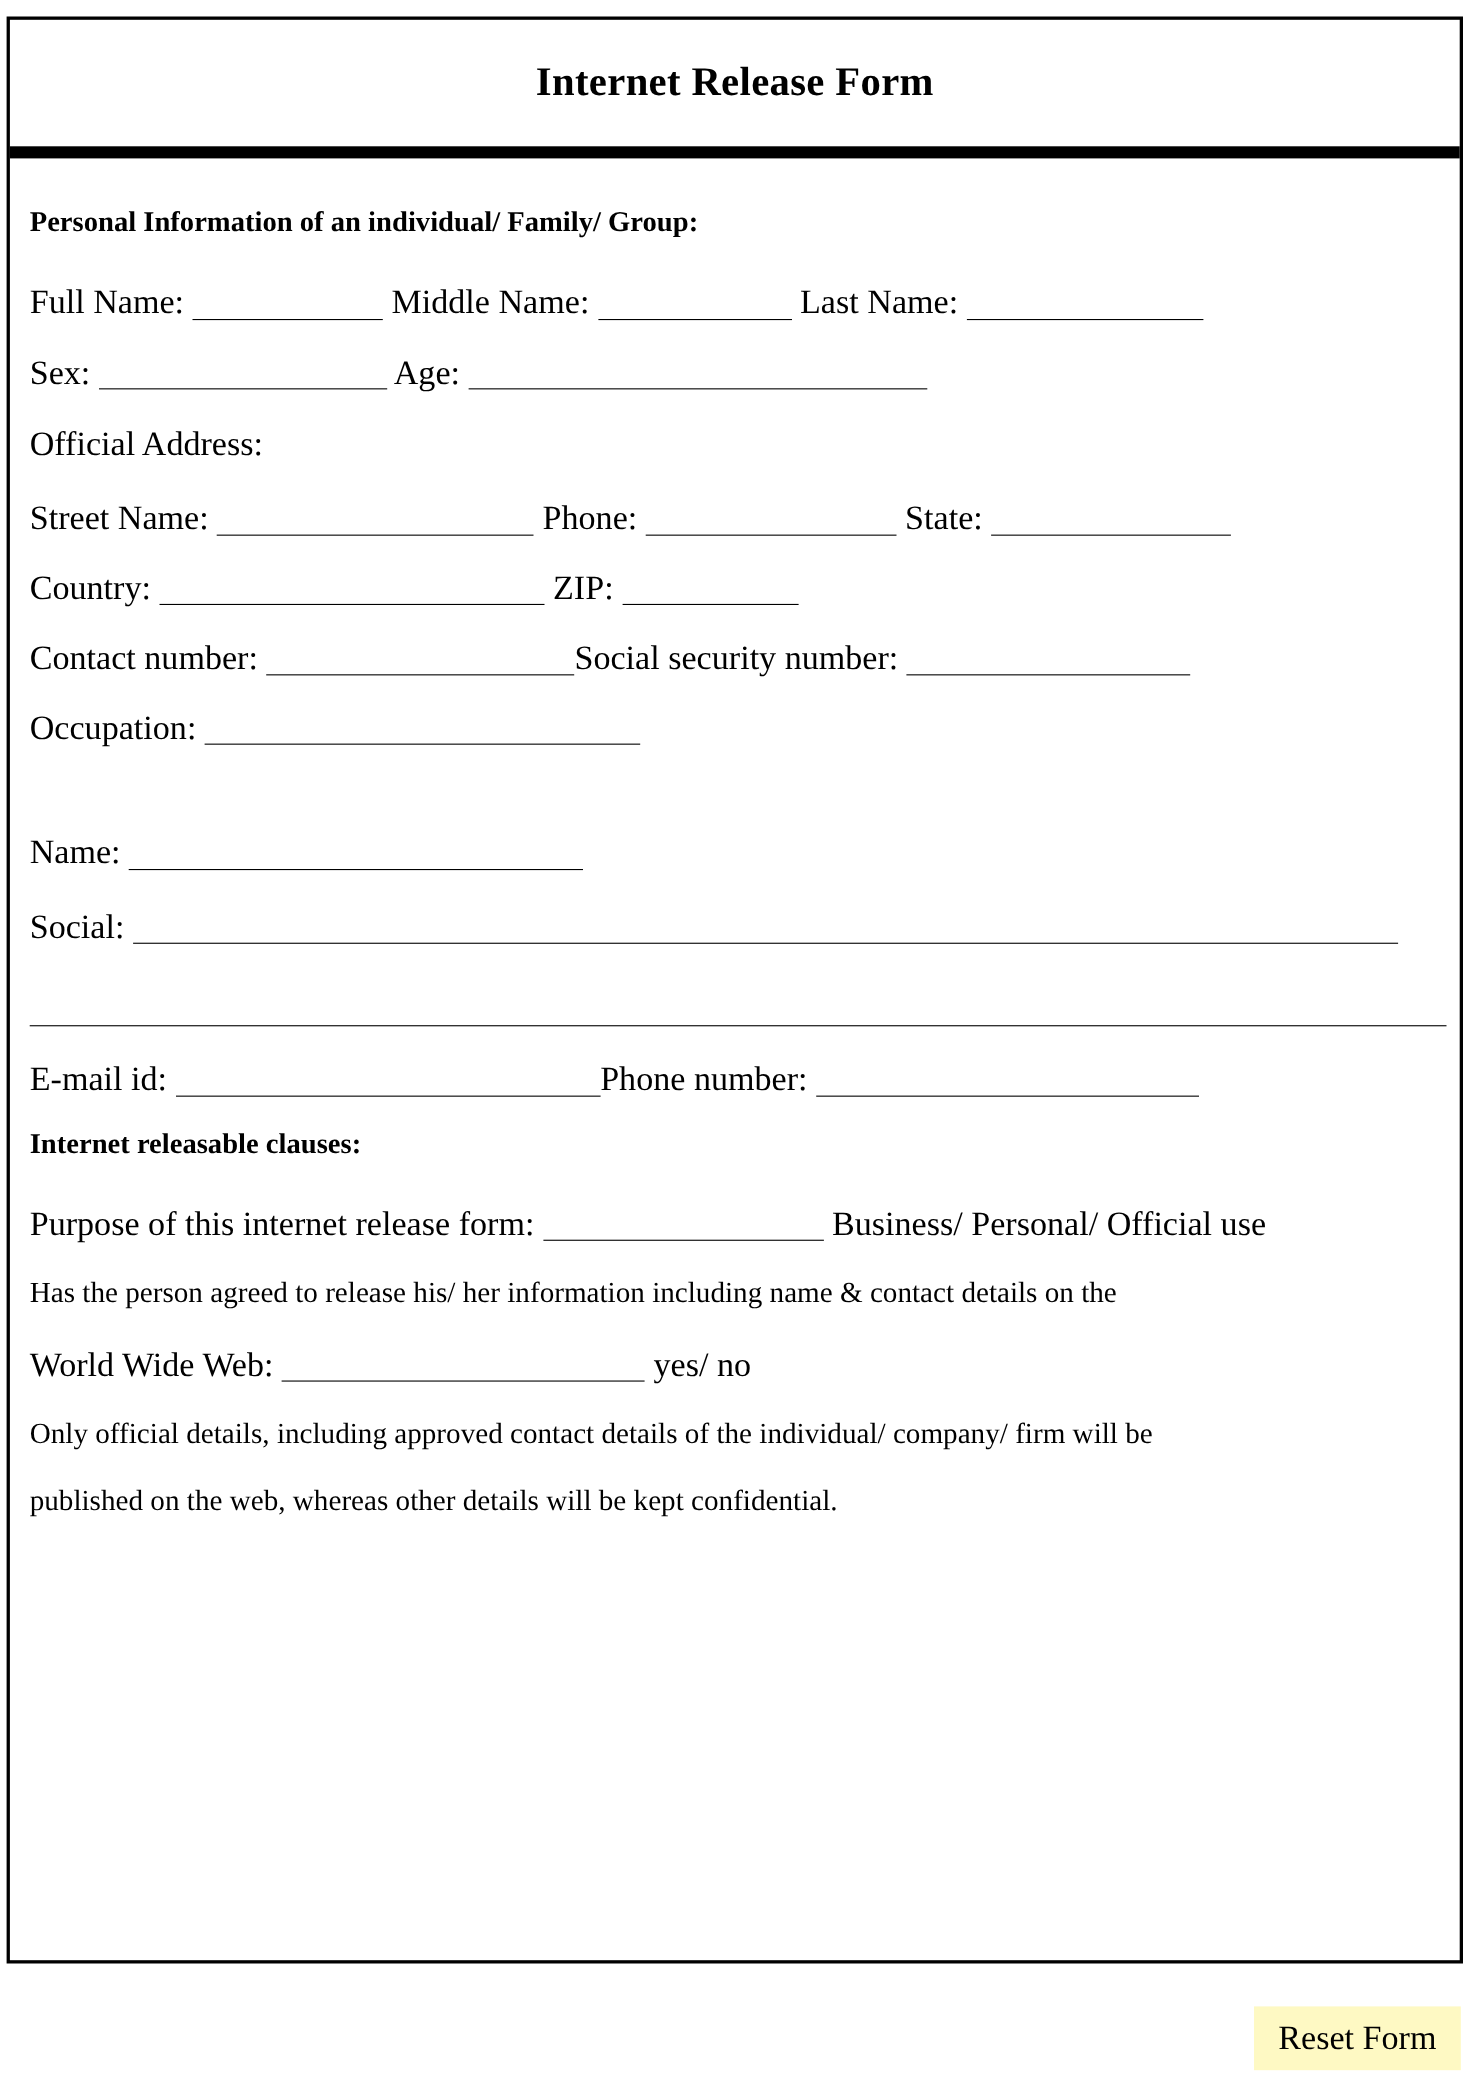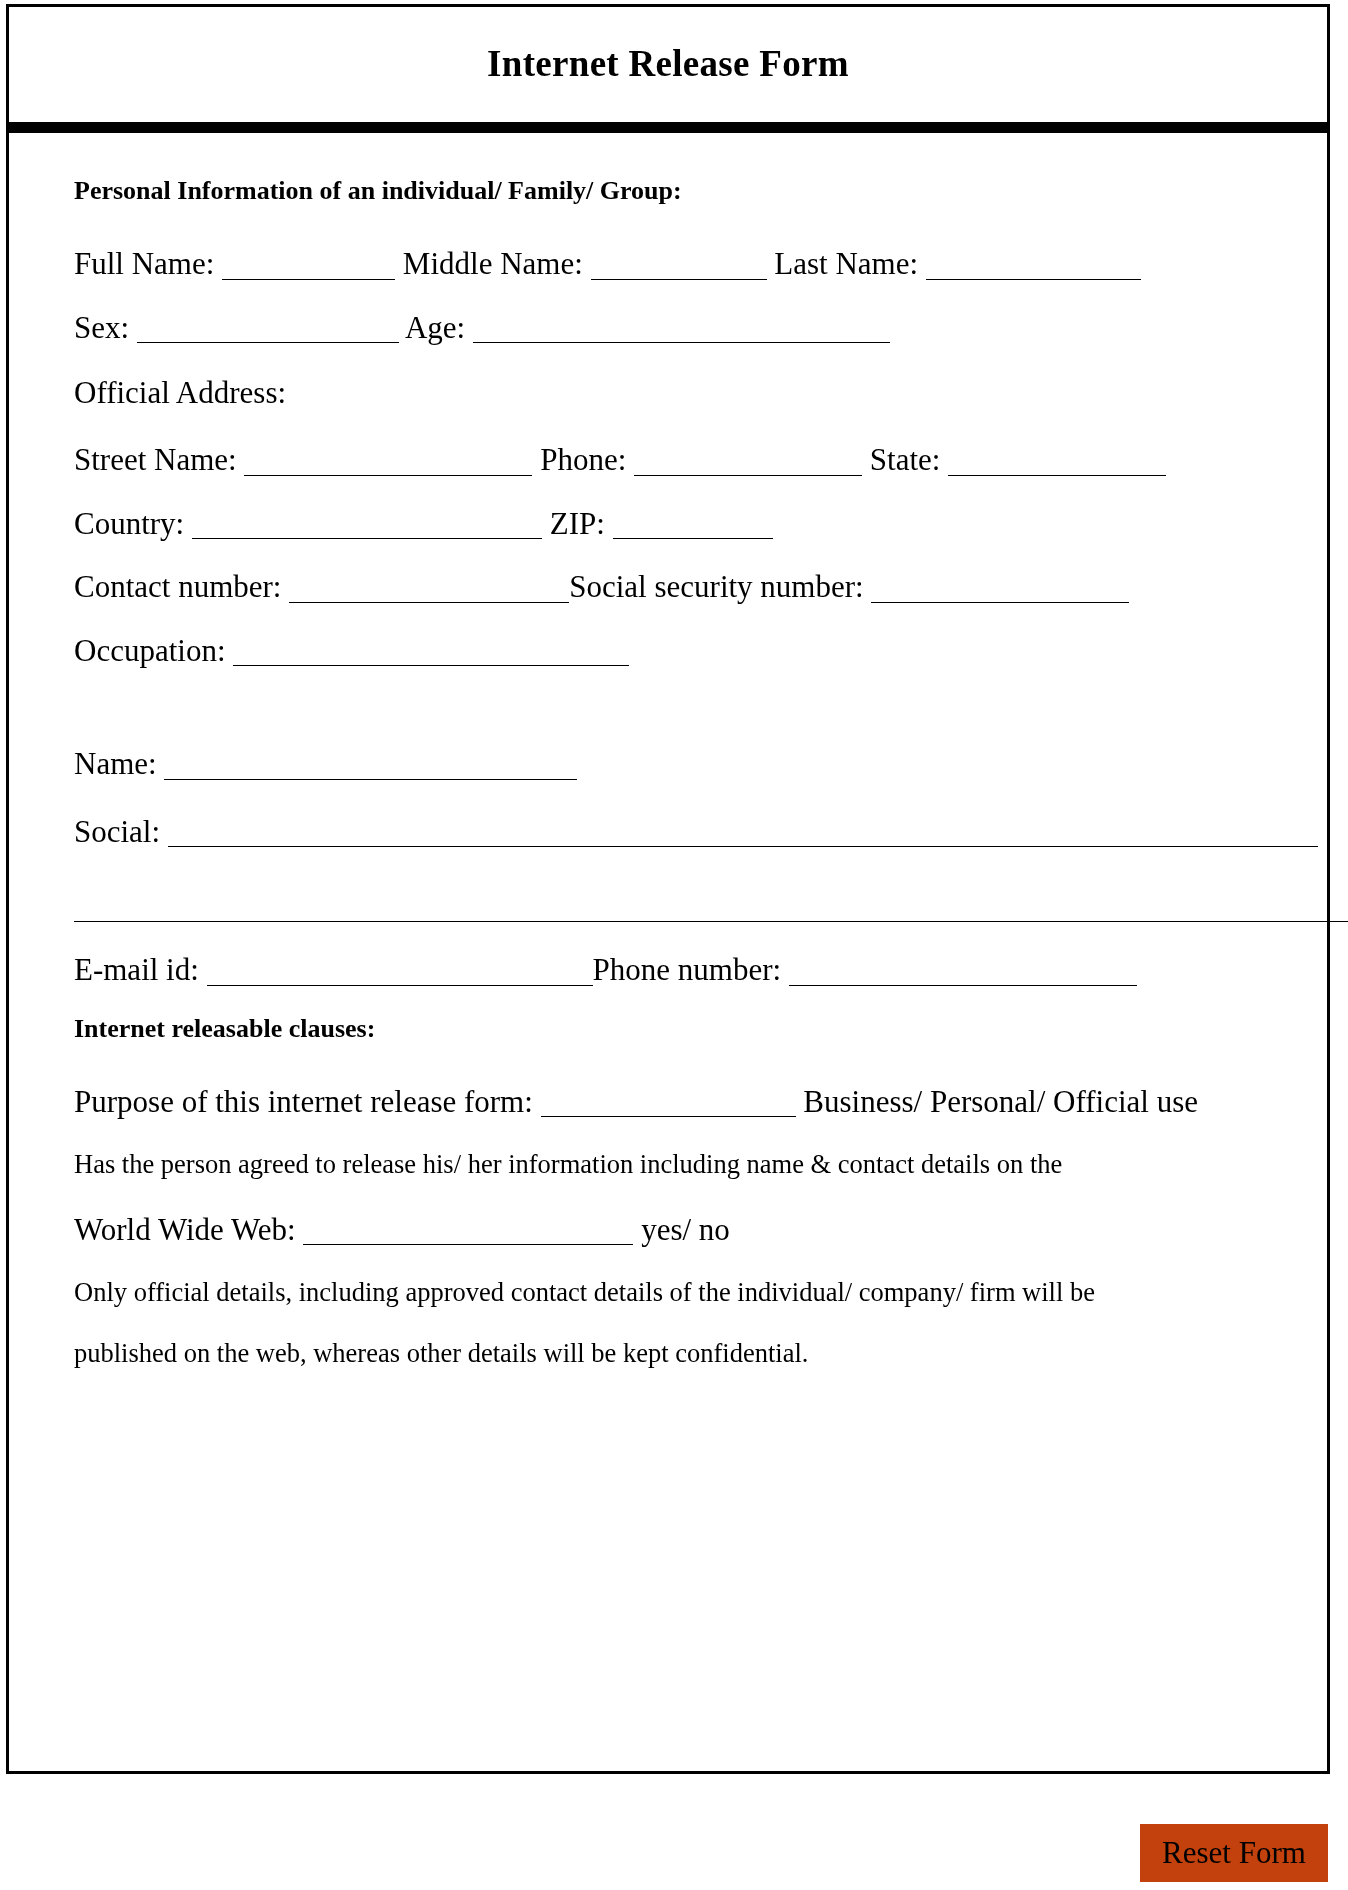--- a/index.html
+++ b/index.html
@@ -13,21 +13,21 @@
     font-family: "Liberation Serif", "DejaVu Serif", serif;
     color: #000000;
     overflow: hidden;
     position: relative;
   }
 
   
   #form-frame {
     position: absolute;
     left: 6px;
-    top: 4px;
+    top: 15px;
     width: 1324px;
     height: 1770px;
     box-sizing: border-box;
     border: 3px solid #000;
     background: #fff;
   }
 
   
   #title-band {
     height: 115px;
@@ -48,21 +48,20 @@
     background: #000;
     width: 100%;
   }
 
   
   #form-body {
     padding: 45px 18px 0 18px;
     box-sizing: border-box;
     font-size: 26.5px;
     line-height: 1.0;
-    margin-left: 47px;
   }
 
   .section-head {
     font-weight: bold;
     font-size: 26px;
     margin: 0 0 0 0;
     white-space: nowrap;
   }
 
   .row {
@@ -90,21 +89,21 @@
     white-space: nowrap;
   }
 
   
   #reset-form-button {
     position: absolute;
     left: 1140px;
     top: 1824px;
     width: 188px;
     height: 58px;
-    background: #c2410c;
+    background: #fef9c3;
     border: 0;
     color: #000;
     font-family: "Liberation Serif", "DejaVu Serif", serif;
     font-size: 31px;
     text-align: center;
     line-height: 58px;
     cursor: pointer;
     padding: 0;
   }
 </style>

